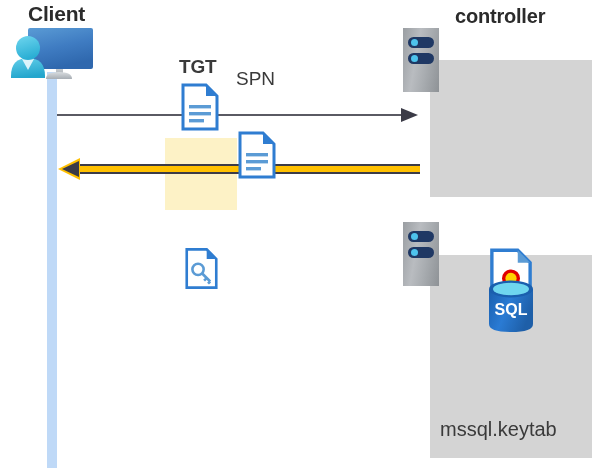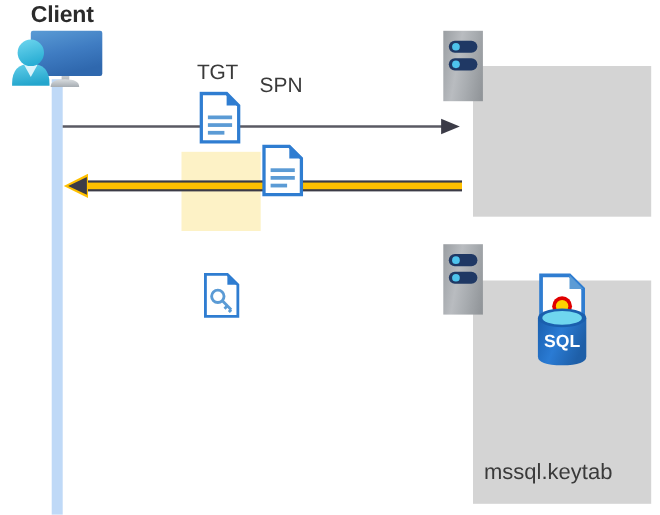--- a/index.html
+++ b/index.html
@@ -176,21 +176,21 @@
     <svg width="364" height="22" viewBox="0 0 364 22">
 
       <rect x="22" y="6" width="342" height="10" fill="#3b3b47"></rect>
       <rect x="22" y="8" width="342" height="6" fill="#ffc000"></rect>
 
       <path d="M2 11 L24 0 L24 22 Z" fill="#ffc000"></path>
       <path d="M6 11 L23 3 L23 19 Z" fill="#3b3b47"></path>
     </svg>
   </div>
 
-  <div class="abs title-bold doc-label" id="tgt-label" style="font-weight:normal;">TGT</div>
+  <div class="abs title-bold doc-label" id="tgt-label" style="font-weight:bold;">TGT</div>
   <div class="abs doc" id="tgt-doc">
     <svg width="38" height="48" viewBox="0 0 38 48">
       <path d="M2 2 H25 L36 13 V46 H2 Z" fill="#ffffff" stroke="#2f7dd1" stroke-width="3"></path>
       <path d="M25 2 L36 13 H25 Z" fill="#2f7dd1"></path>
       <rect x="8" y="22" width="22" height="3.4" fill="#5b9bd5"></rect>
       <rect x="8" y="29" width="22" height="3.4" fill="#5b9bd5"></rect>
       <rect x="8" y="36" width="15" height="3.4" fill="#5b9bd5"></rect>
     </svg>
   </div>
 
@@ -220,20 +220,21 @@
 
   <div class="abs rack" id="dc-rack">
     <div class="rack-bar b1">
       <span class="rack-led"></span>
     </div>
     <div class="rack-bar b2">
       <span class="rack-led"></span>
     </div>
   </div>
   <div class="abs title-bold" id="dc-title">
+    <div>controller</div>
   </div>
 
   <div class="abs doc" id="cert-doc">
     <svg width="44" height="54" viewBox="0 0 38 48">
       <path d="M2 2 H25 L36 13 V46 H2 Z" fill="#ffffff" stroke="#2f7dd1" stroke-width="3"></path>
       <path d="M25 2 L36 13 H25 Z" fill="#5b9bd5"></path>
 
       <path d="M14 30 L12 43 L18 39 L19 30 Z" fill="#c00000"></path>
       <path d="M24 30 L26 43 L20 39 L19 30 Z" fill="#c00000"></path>
 

